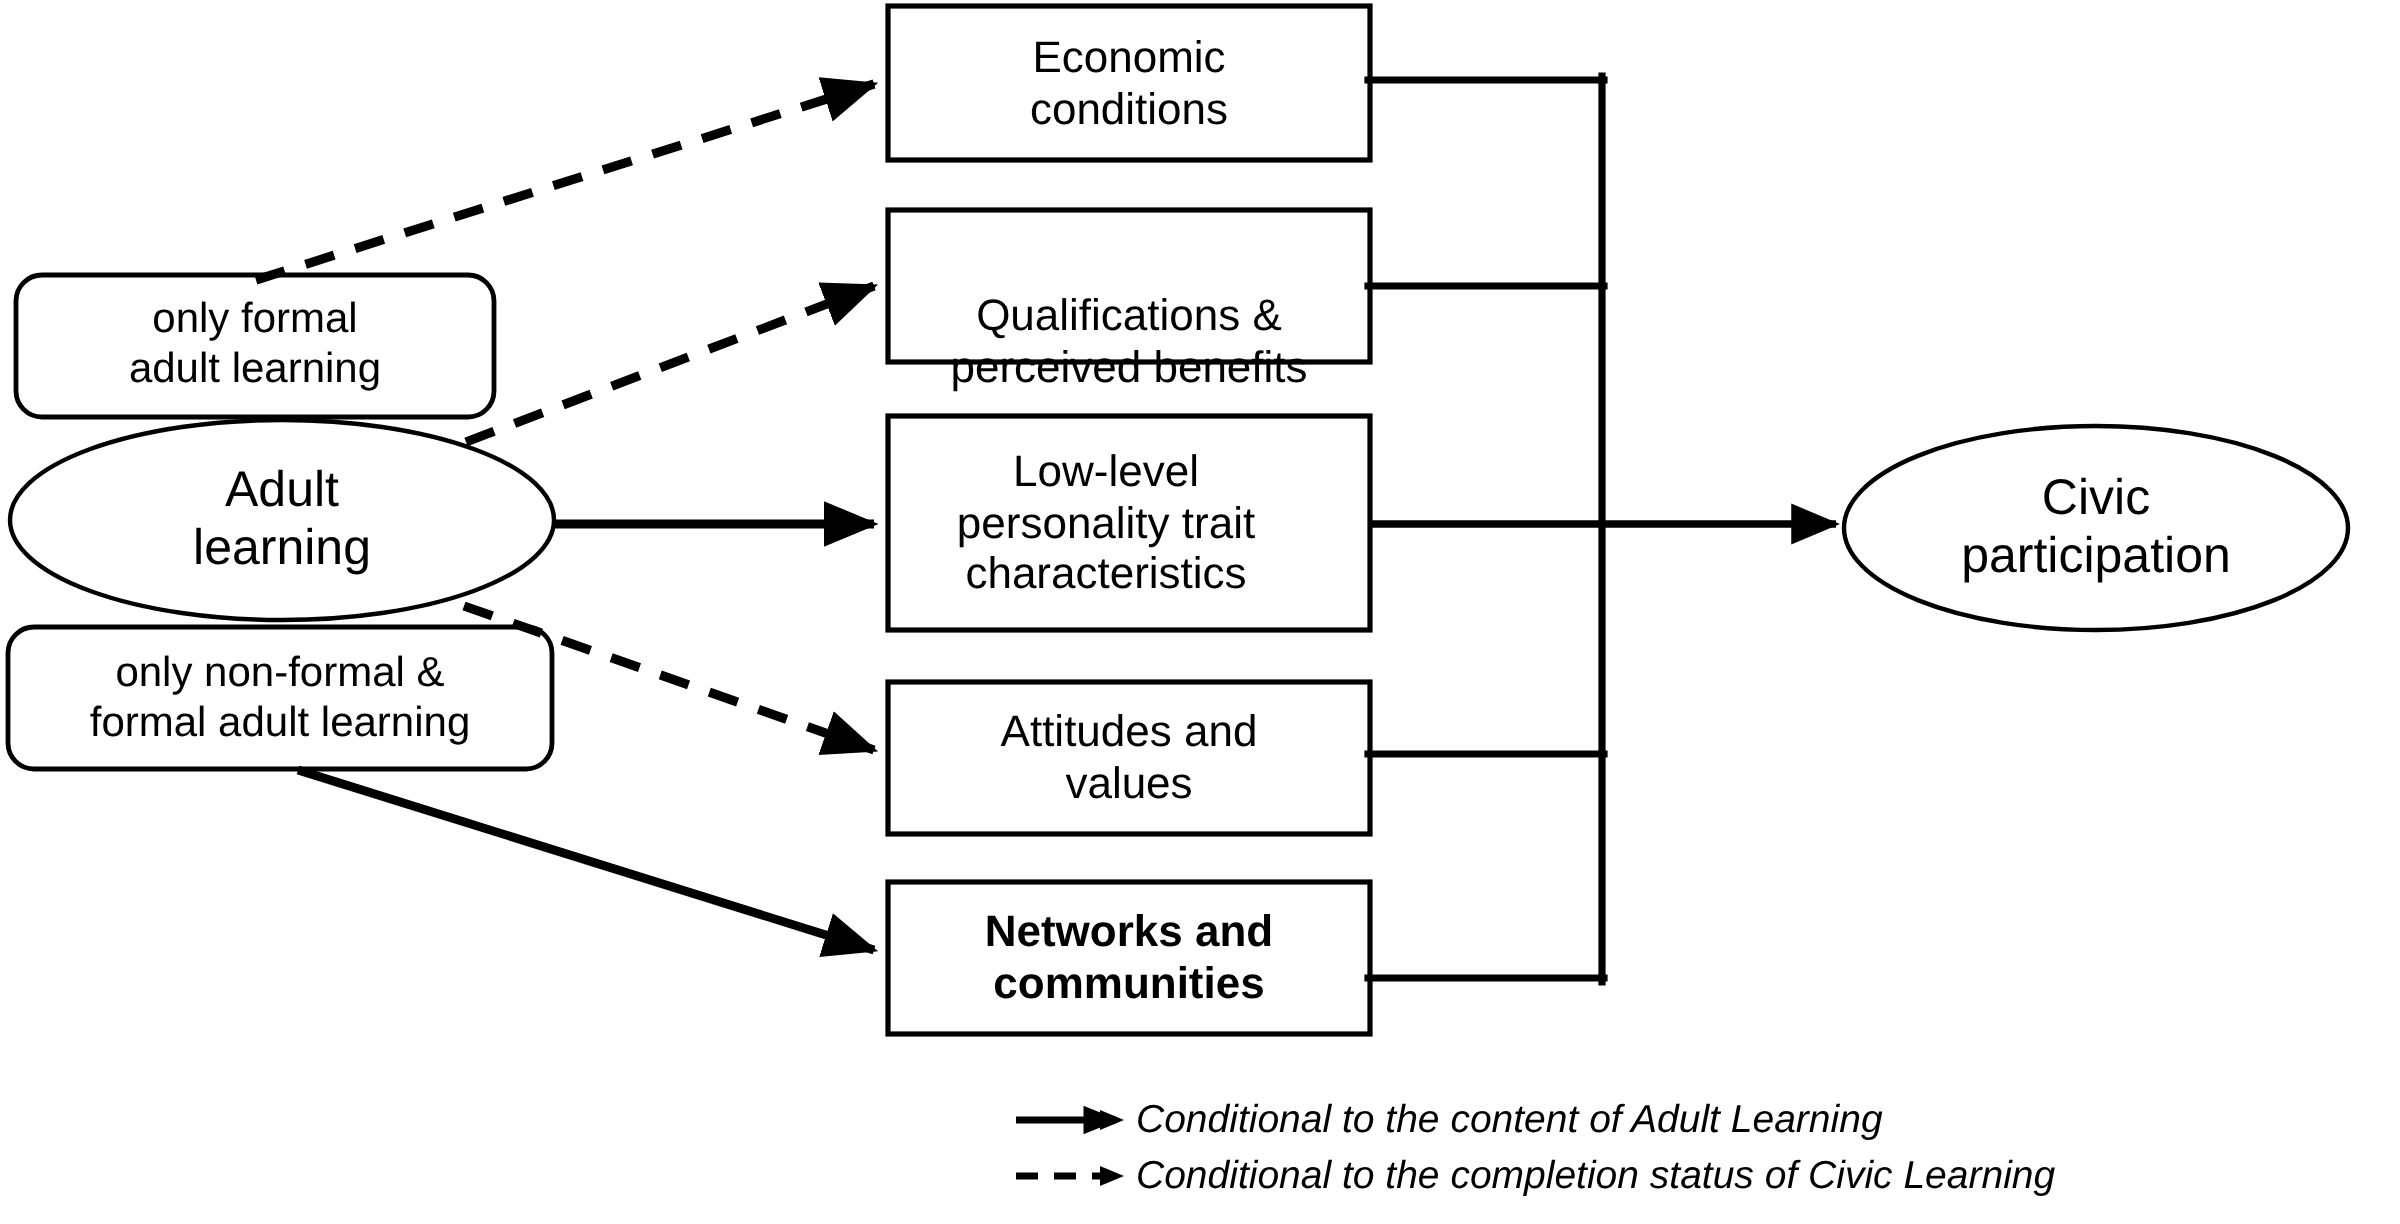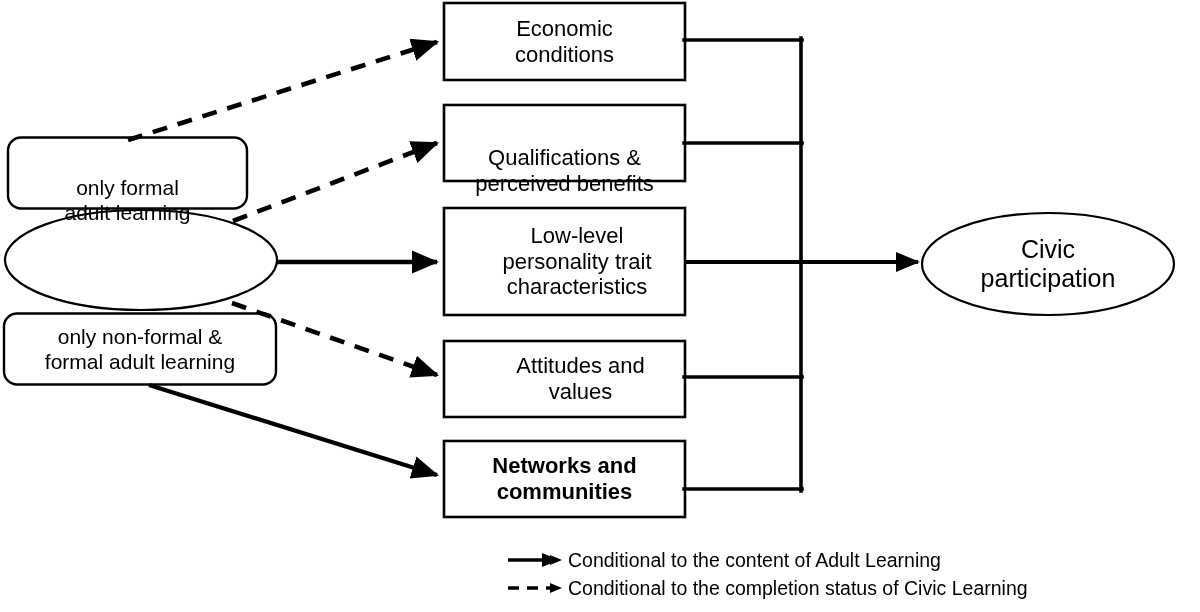--- a/index.html
+++ b/index.html
@@ -44,20 +44,21 @@
     left: 506px;
     top: 546px;
     width: 690px;
     font-size: 19.5px;
     color: #000000;
   }
   .legend-row {
     display: flex;
     align-items: center;
     height: 28px;
+    font-style: italic;
   }
   .legend-key {
     width: 62px;
     flex: 0 0 62px;
     height: 20px;
     position: relative;
   }
   .legend-text { white-space: nowrap; }
 </style>
 </head>
@@ -109,38 +110,40 @@
       <line x1="684" y1="40" x2="802" y2="40"></line>
       <line x1="684" y1="143" x2="802" y2="143"></line>
       <line x1="684" y1="377" x2="802" y2="377"></line>
       <line x1="684" y1="489" x2="802" y2="489"></line>
       <line x1="801" y1="38" x2="801" y2="491"></line>
     </g>
 
     <line x1="684" y1="262" x2="918" y2="262" stroke="#000000" stroke-width="3.8" marker-end="url(#arrowBus)"></line>
   </svg>
 
-  <div class="node-label pill-label" style="left:8px; top:137px; width:239px; height:72px;margin-top:28px;">only formal
+  <div class="node-label pill-label" style="left:8px; top:137px; width:239px; height:72px;">only formal
 adult learning</div>
 
   <div class="node-label pill-label" style="left:4px; top:314px; width:272px; height:72px;">only non-formal &amp;
 formal adult learning</div>
 
+  <div class="node-label ellipse-label" style="left:5px; top:210px; width:272px; height:100px;">Adult
+learning</div>
 
   <div class="node-label box-label" style="left:444px; top:3px; width:241px; height:77px;">Economic
 conditions</div>
 
   <div class="node-label box-label" style="left:444px; top:105px; width:241px; height:76px;margin-top:28px;">Qualifications &amp;
 perceived benefits</div>
 
-  <div class="node-label box-label" style="left:468px; top:208px; width:218px; height:107px;">Low-level
+  <div class="node-label box-label" style="left:444px; top:208px; width:218px; height:107px;">Low-level
 personality trait
 characteristics</div>
 
-  <div class="node-label box-label" style="left:444px; top:341px; width:241px; height:76px;padding-left:16px;">Attitudes and
+  <div class="node-label box-label" style="left:444px; top:341px; width:241px; height:76px;">Attitudes and
 values</div>
 
   <div class="node-label box-label" style="left:444px; top:441px; width:241px; height:76px;font-weight:bold;">Networks and
 communities</div>
 
   <div class="node-label ellipse-label" style="left:922px; top:213px; width:252px; height:102px;">Civic
 participation</div>
 
   <div class="legend">
 

